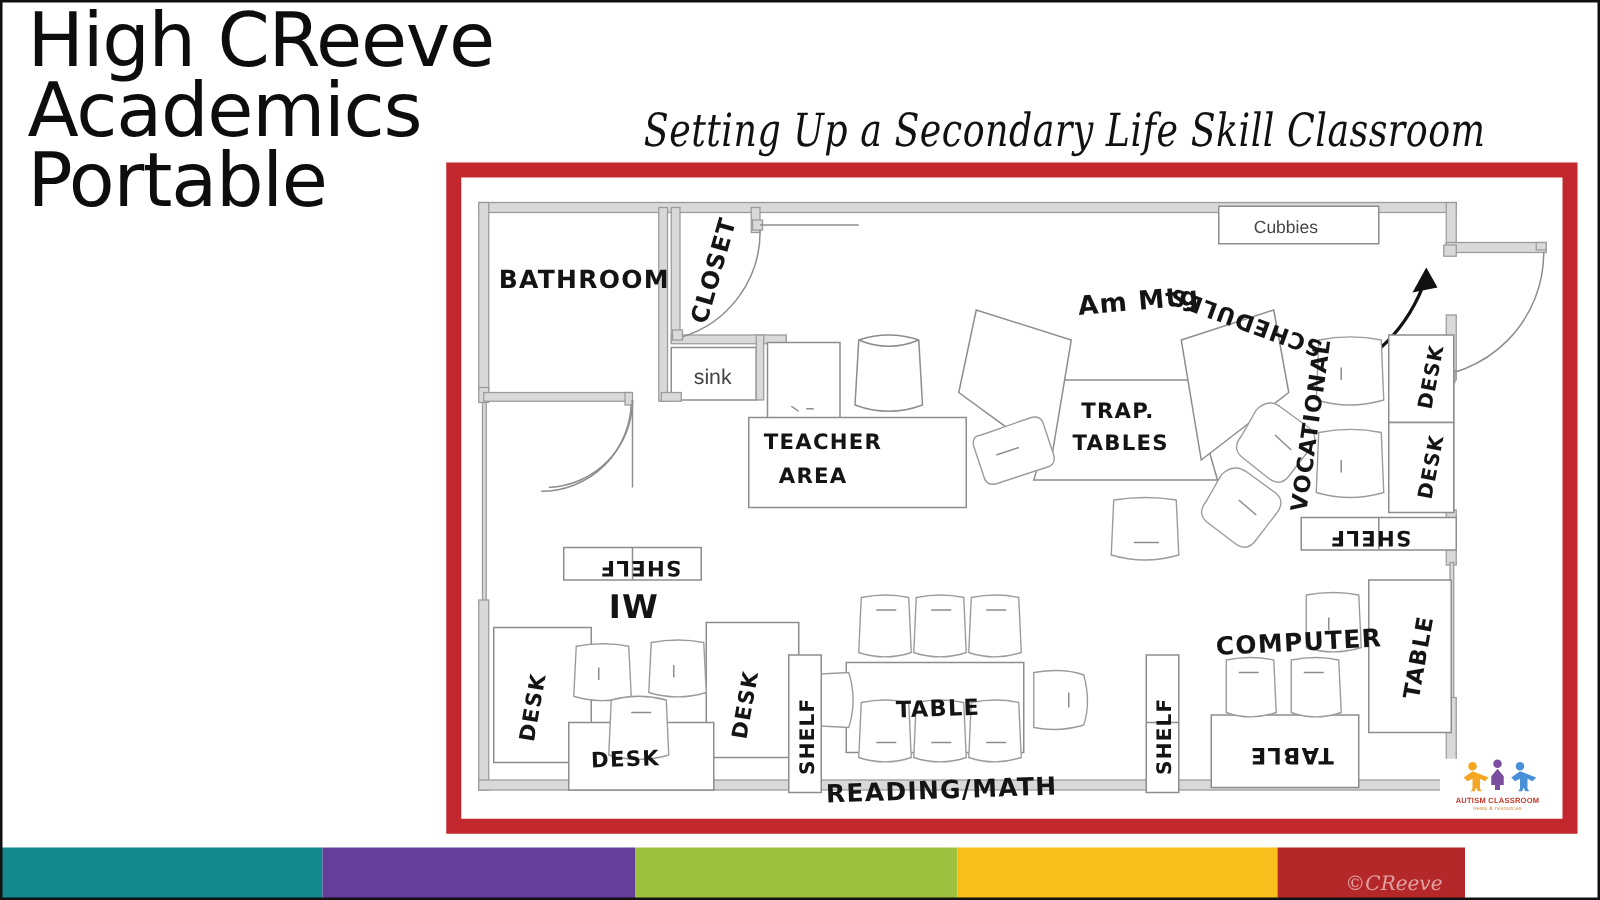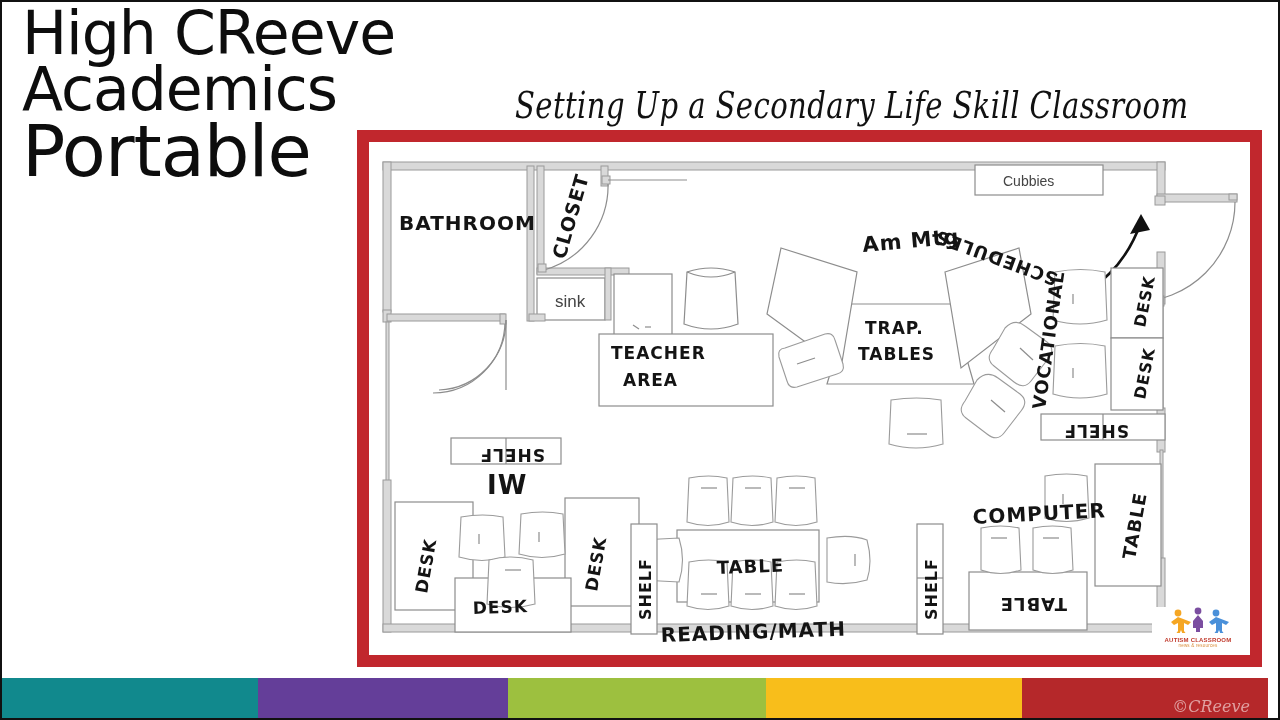--- a/index.html
+++ b/index.html
@@ -18,21 +18,21 @@
   #title-block{position:absolute;left:22px;top:6px;width:440px;}
   #title-block .tline{
      font-family:"DejaVu Sans", sans-serif;
      font-weight:400;
      font-size:60px;line-height:0.93;
      letter-spacing:-1px;
      color:#0d0d0d;
      white-space:nowrap;
   }
   #title-block .tline.l2{font-size:60px;}
-  #title-block .tline.l3{font-size:72px;}
+  #title-block .tline.l3{font-size:60px;}
 
   
   #subtitle{
      position:absolute;left:515px;top:84px;
      font-family:"DejaVu Serif", serif;
      font-style:italic;
      font-size:30px;
      letter-spacing:0.4px;
      color:#111;
      white-space:nowrap;
@@ -59,21 +59,21 @@
 
   
   #logo{position:absolute;right:6px;bottom:2px;width:92px;height:46px;
         background:#fff;text-align:center;}
   #logo .logo-name{font-size:6px;font-weight:bold;color:#c0392b;letter-spacing:.2px;
         font-family:"Liberation Sans",sans-serif;line-height:1;}
   #logo .logo-sub{font-size:4.5px;color:#d98c3a;letter-spacing:.2px;
         font-family:"Liberation Sans",sans-serif;line-height:1;margin-top:1px;}
 
   
-  #colorbar{position:absolute;left:0;bottom:0;width:1268px;height:42px;display:flex;}
+  #colorbar{position:absolute;left:0;bottom:0;width:1172px;height:42px;display:flex;}
   #colorbar .seg{height:100%;}
   #colorbar .seg.s0{width:258px;}
   #colorbar .seg.s1{width:250px;}
   #colorbar .seg.s2{width:258px;}
   #colorbar .seg.s3{width:256px;}
   #colorbar .seg.s4{width:258px;flex:1;position:relative;}
 
   #watermark{
      position:absolute;right:18px;bottom:4px;
      font-family:"DejaVu Serif", serif;font-style:italic;

